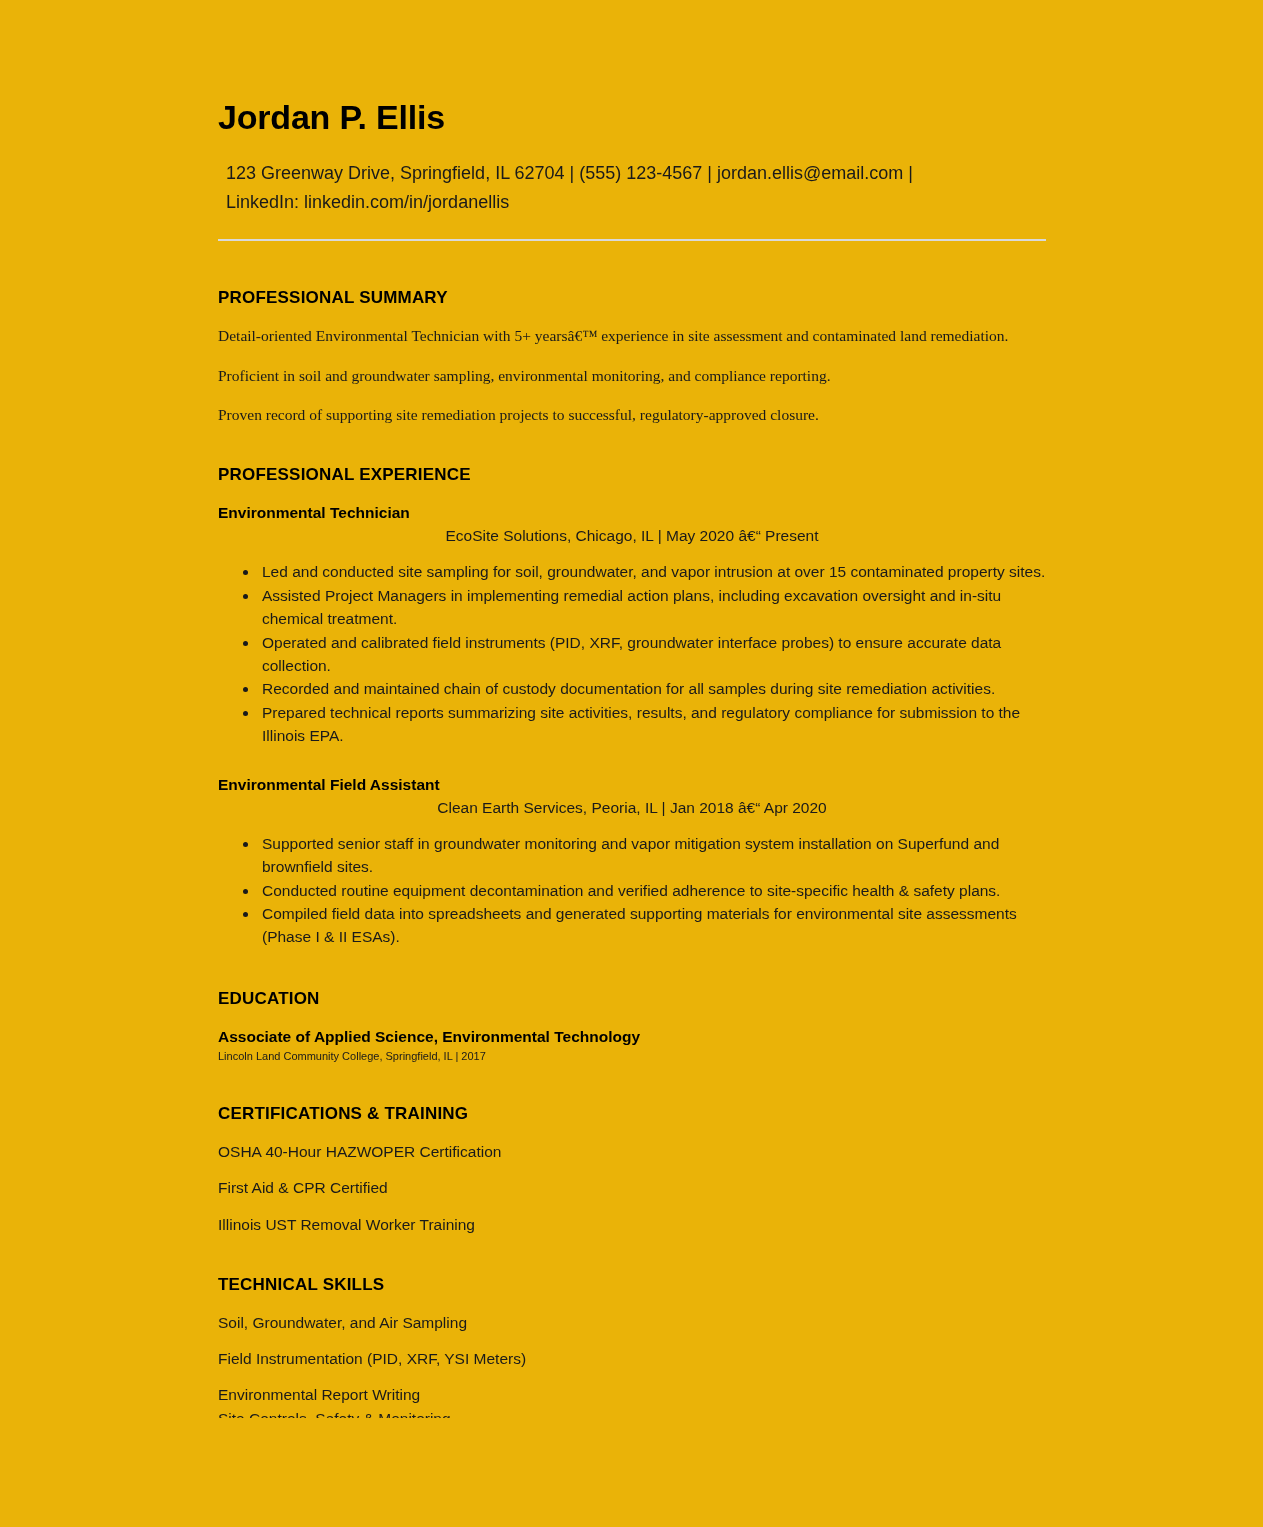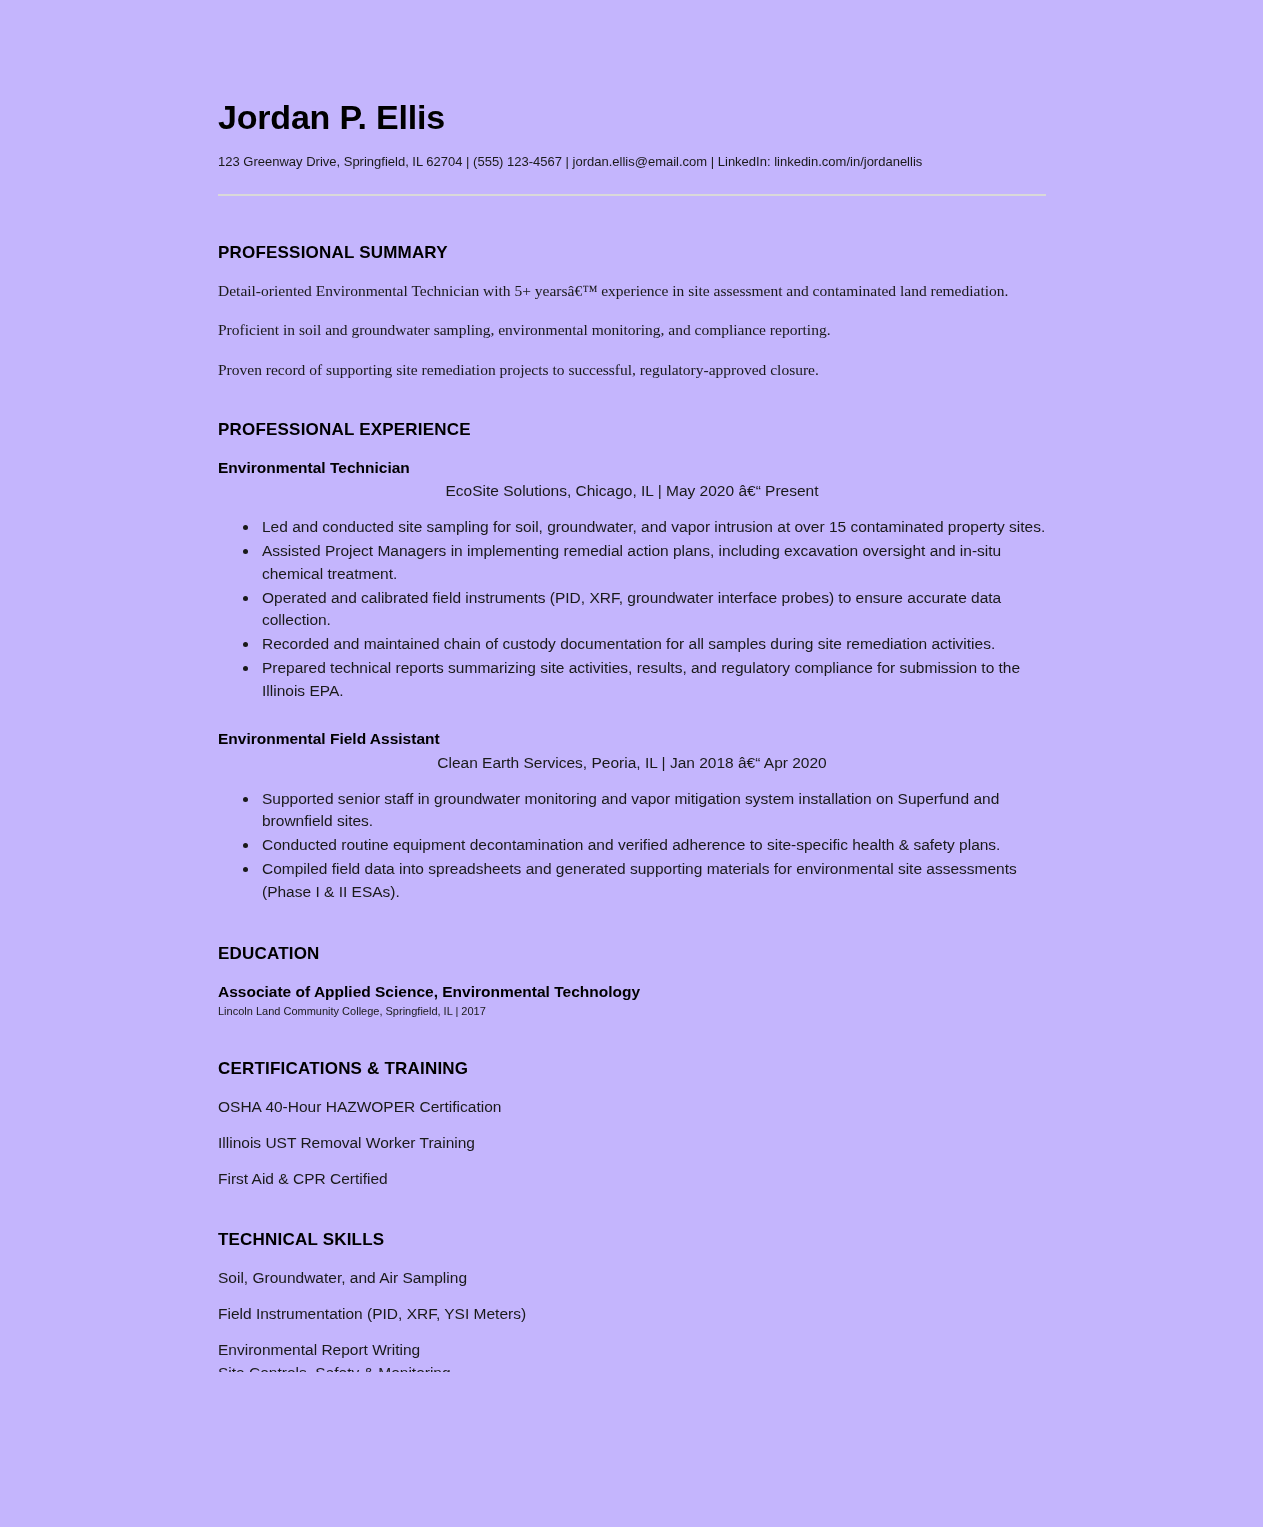--- a/index.html
+++ b/index.html
@@ -12,45 +12,45 @@
     height: 1527px;
     overflow: hidden;
     font-family: "Liberation Sans", sans-serif;
     color: #000000;
     -webkit-font-smoothing: antialiased;
   }
   .page {
     position: relative;
     width: 1263px;
     height: 1527px;
-    background: #c4b5fd;
+    background: #eab308;
     box-sizing: border-box;
   }
   .content {
     position: absolute;
     left: 218px;
     top: 0;
     width: 828px;
   }
 
   
   .name {
     font-size: 34px;
     font-weight: bold;
     letter-spacing: -0.2px;
     color: #000000;
     margin: 0;
     padding-top: 98px;
     line-height: 1.15;
   }
   .contact {
-    font-size: 13px;
+    font-size: 18px;
     line-height: 1.62;
     color: #1a1a1a;
-    margin: 0;
+    margin: 8px;
     padding-top: 14px;
     max-width: 720px;
   }
   .rule {
     margin-top: 22px;
     border: 0;
     border-top: 2px solid #d9d9d9;
     width: 828px;
   }
 
@@ -191,22 +191,22 @@
     <div class="section">
       <h2 class="section-title">EDUCATION</h2>
       <p class="edu-degree">Associate of Applied Science, Environmental Technology</p>
       <p class="edu-meta">Lincoln Land Community College, Springfield, IL  |  2017</p>
     </div>
 
     <div class="section">
       <h2 class="section-title">CERTIFICATIONS &amp; TRAINING</h2>
       <ul class="plain-list">
         <li>OSHA 40-Hour HAZWOPER Certification</li>
+        <li>First Aid &amp; CPR Certified</li>
         <li>Illinois UST Removal Worker Training</li>
-        <li>First Aid &amp; CPR Certified</li>
       </ul>
     </div>
 
     <div class="section">
       <h2 class="section-title">TECHNICAL SKILLS</h2>
       <ul class="plain-list">
         <li>Soil, Groundwater, and Air Sampling</li>
         <li>Field Instrumentation (PID, XRF, YSI Meters)</li>
         <li>Environmental Report Writing</li>
       </ul>

